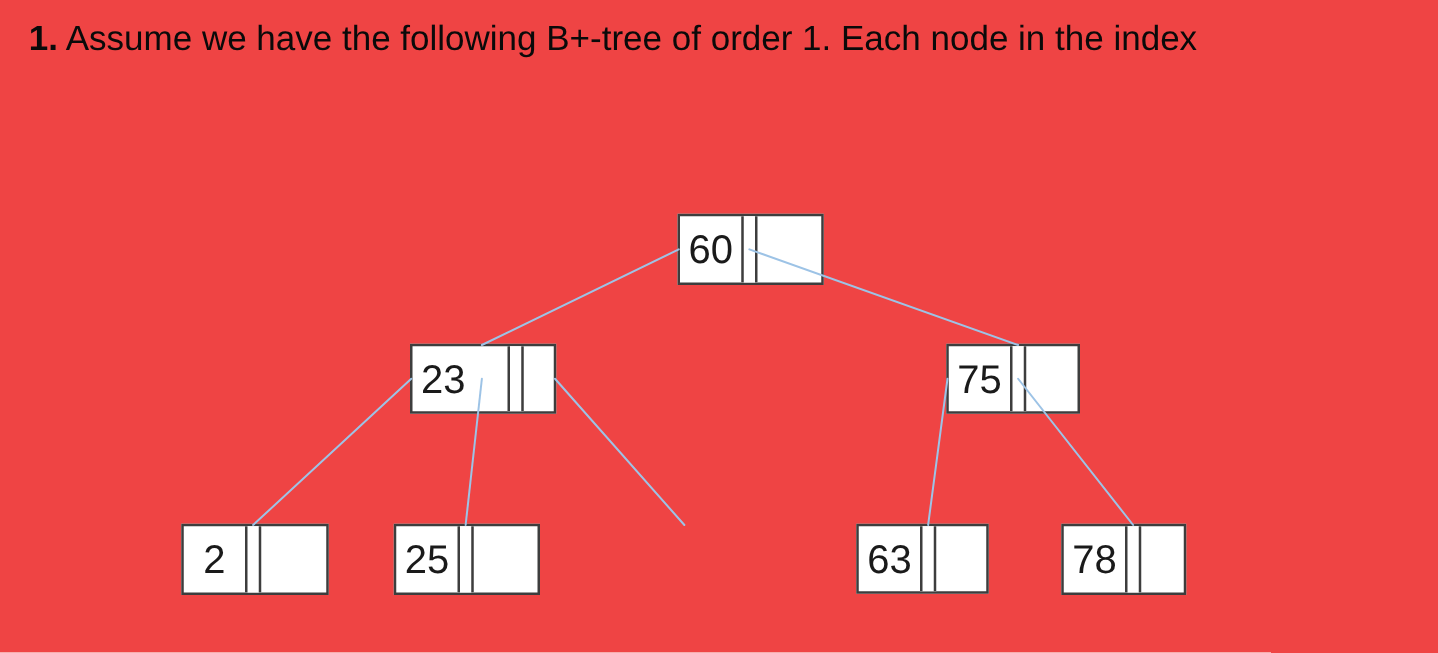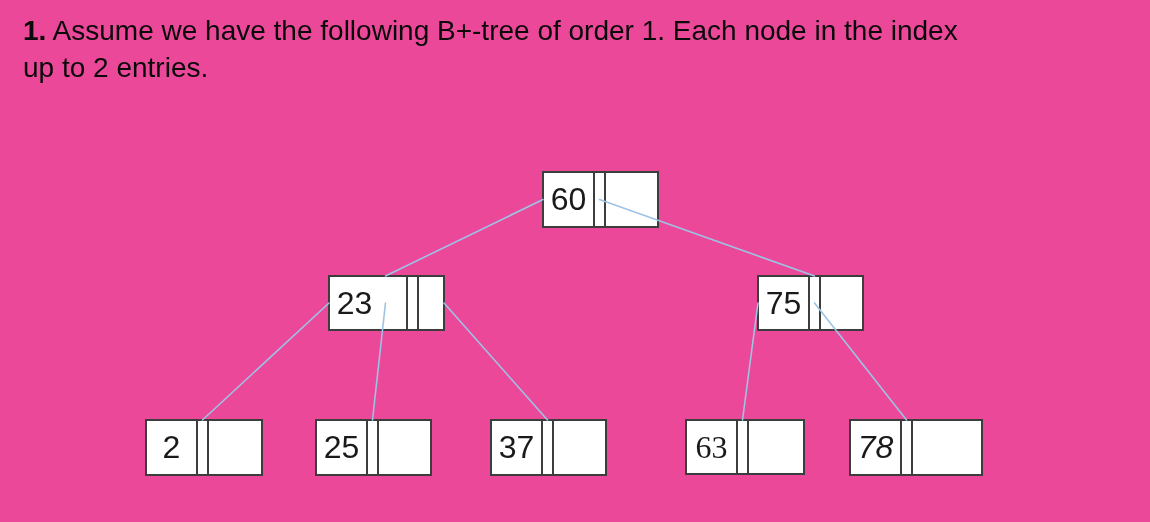--- a/index.html
+++ b/index.html
@@ -4,21 +4,21 @@
 <style>
   html, body {
     margin: 0;
     padding: 0;
     background: #ffffff;
   }
   .page {
     position: relative;
     width: 1150px;
     height: 522px;
-    background: #ec4899;
+    background: #ef4444;
     overflow: hidden;
     font-family: "Liberation Sans", sans-serif;
   }
   .problem {
     position: absolute;
     left: 23px;
     top: 12px;
     color: #0a0a0a;
     font-size: 28px;
     line-height: 37px;
@@ -77,21 +77,20 @@
     pointer-events: none;
   }
 </style>
 </head>
 <body>
 
 <div class="page">
 
   <div class="problem">
     <div class="pline"><span class="pnum">1.</span><span> Assume we have the following B+-tree of order 1. Each node in the index</span></div>
-    <div class="pline">up to 2 entries.</div>
   </div>
 
   <div class="tree" id="tree">
     <div class="tnode" style="left: 542px; top: 171px; width: 117px; height: 57px; border-color: rgb(61, 61, 61);">
         <div class="tcell first" style="color: rgb(26, 26, 26);">60</div>
         <div class="tdivider" style="border-left-color: rgb(61, 61, 61); border-right-color: rgb(61, 61, 61);"></div>
         <div class="tcell second" style="color: rgb(26, 26, 26);"></div>
       </div>
       <div class="tnode" style="left: 328px; top: 275px; width: 117px; height: 56px; border-color: rgb(61, 61, 61); gap: 27px;">
         <div class="tcell first" style="color: rgb(26, 26, 26);">23</div>
@@ -105,31 +104,26 @@
       <div class="tnode" style="left: 145px; top: 419px; width: 118px; height: 57px; border-color: rgb(61, 61, 61);">
         <div class="tcell first" style="color: rgb(26, 26, 26);">2</div>
         <div class="tdivider" style="border-left-color: rgb(61, 61, 61); border-right-color: rgb(61, 61, 61);"></div>
         <div class="tcell second" style="color: rgb(26, 26, 26);"></div>
       </div>
       <div class="tnode" style="left: 315px; top: 419px; width: 117px; height: 57px; border-color: rgb(61, 61, 61);">
         <div class="tcell first" style="color: rgb(26, 26, 26);">25</div>
         <div class="tdivider" style="border-left-color: rgb(61, 61, 61); border-right-color: rgb(61, 61, 61);"></div>
         <div class="tcell second" style="color: rgb(26, 26, 26);"></div>
       </div>
-      <div class="tnode" style="left: 490px; top: 419px; width: 117px; height: 57px; border-color: rgb(61, 61, 61);">
-        <div class="tcell first" style="color: rgb(26, 26, 26);">37</div>
-        <div class="tdivider" style="border-left-color: rgb(61, 61, 61); border-right-color: rgb(61, 61, 61);"></div>
-        <div class="tcell second" style="color: rgb(26, 26, 26);"></div>
-      </div>
-      <div class="tnode" style="left: 685px; top: 419px; width: 120px; height: 56px; border-color: rgb(61, 61, 61); font-family: Liberation Serif, serif;">
+      <div class="tnode" style="left: 685px; top: 419px; width: 106px; height: 56px; border-color: rgb(61, 61, 61);">
         <div class="tcell first" style="color: rgb(26, 26, 26);">63</div>
         <div class="tdivider" style="border-left-color: rgb(61, 61, 61); border-right-color: rgb(61, 61, 61);"></div>
         <div class="tcell second" style="color: rgb(26, 26, 26);"></div>
       </div>
-      <div class="tnode" style="left: 849px; top: 419px; width: 134px; height: 57px; border-color: rgb(61, 61, 61); font-style: italic;">
+      <div class="tnode" style="left: 849px; top: 419px; width: 100px; height: 57px; border-color: rgb(61, 61, 61);">
         <div class="tcell first" style="color: rgb(26, 26, 26);">78</div>
         <div class="tdivider" style="border-left-color: rgb(61, 61, 61); border-right-color: rgb(61, 61, 61);"></div>
         <div class="tcell second" style="color: rgb(26, 26, 26);"></div>
       </div>
       <svg id="edge-layer" width="1150" height="522" viewBox="0 0 1150 522" xmlns="http://www.w3.org/2000/svg">
         <line x1="543" y1="199.5" x2="385.5" y2="276" stroke="#9dc3e6" stroke-width="1.6" stroke-linecap="round"></line>
         <line x1="599.5" y1="199.5" x2="814.5" y2="276" stroke="#9dc3e6" stroke-width="1.6" stroke-linecap="round"></line>
         <line x1="329" y1="303" x2="202.5" y2="420" stroke="#9dc3e6" stroke-width="1.6" stroke-linecap="round"></line>
         <line x1="385.5" y1="303" x2="372.5" y2="420" stroke="#9dc3e6" stroke-width="1.6" stroke-linecap="round"></line>
         <line x1="444" y1="303" x2="547.5" y2="420" stroke="#9dc3e6" stroke-width="1.6" stroke-linecap="round"></line>

